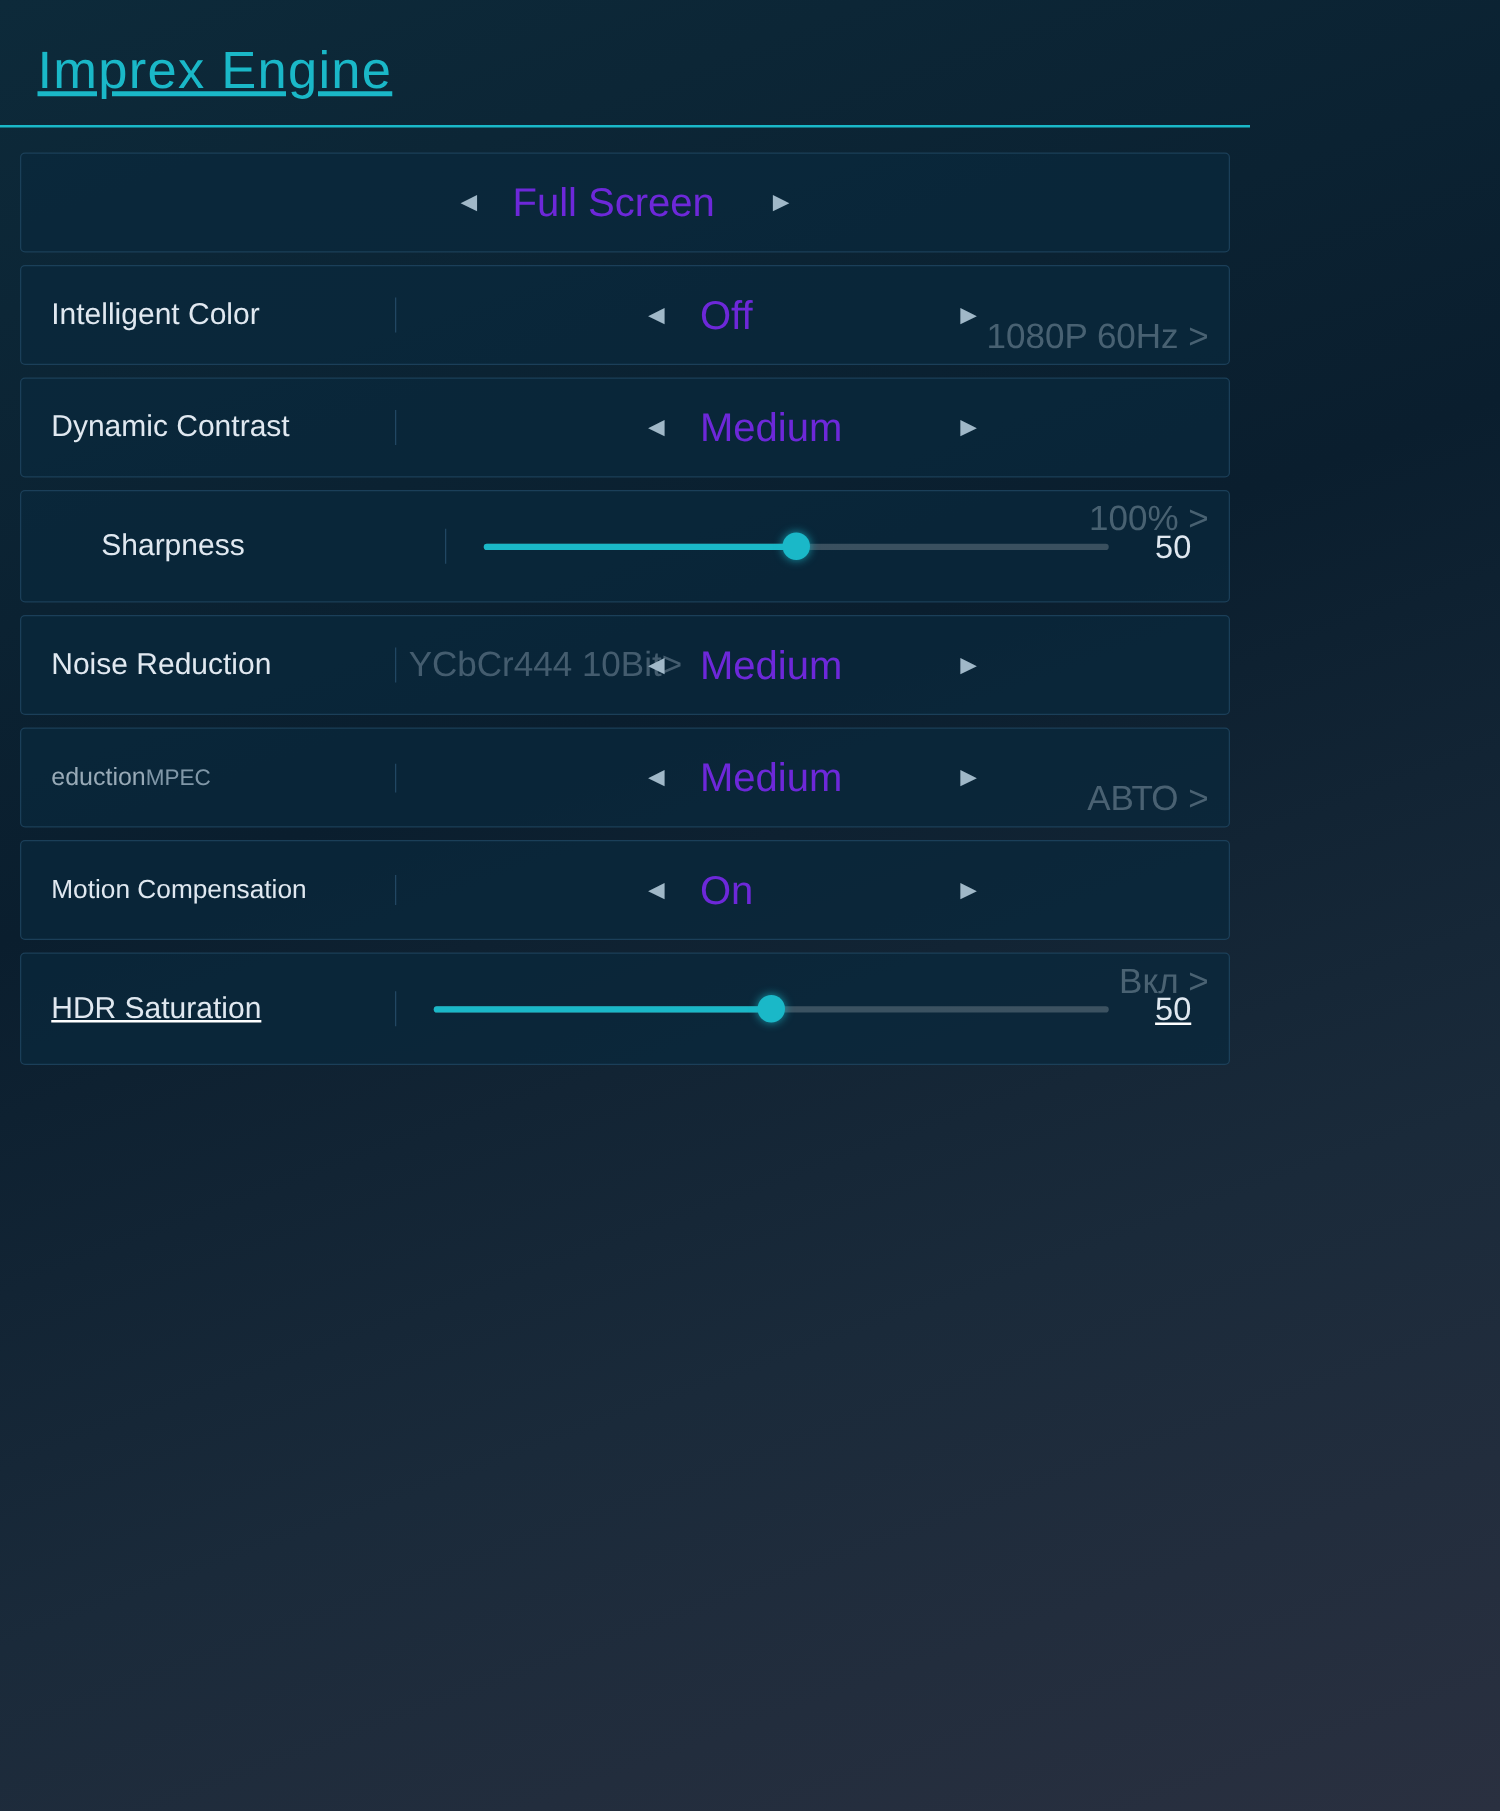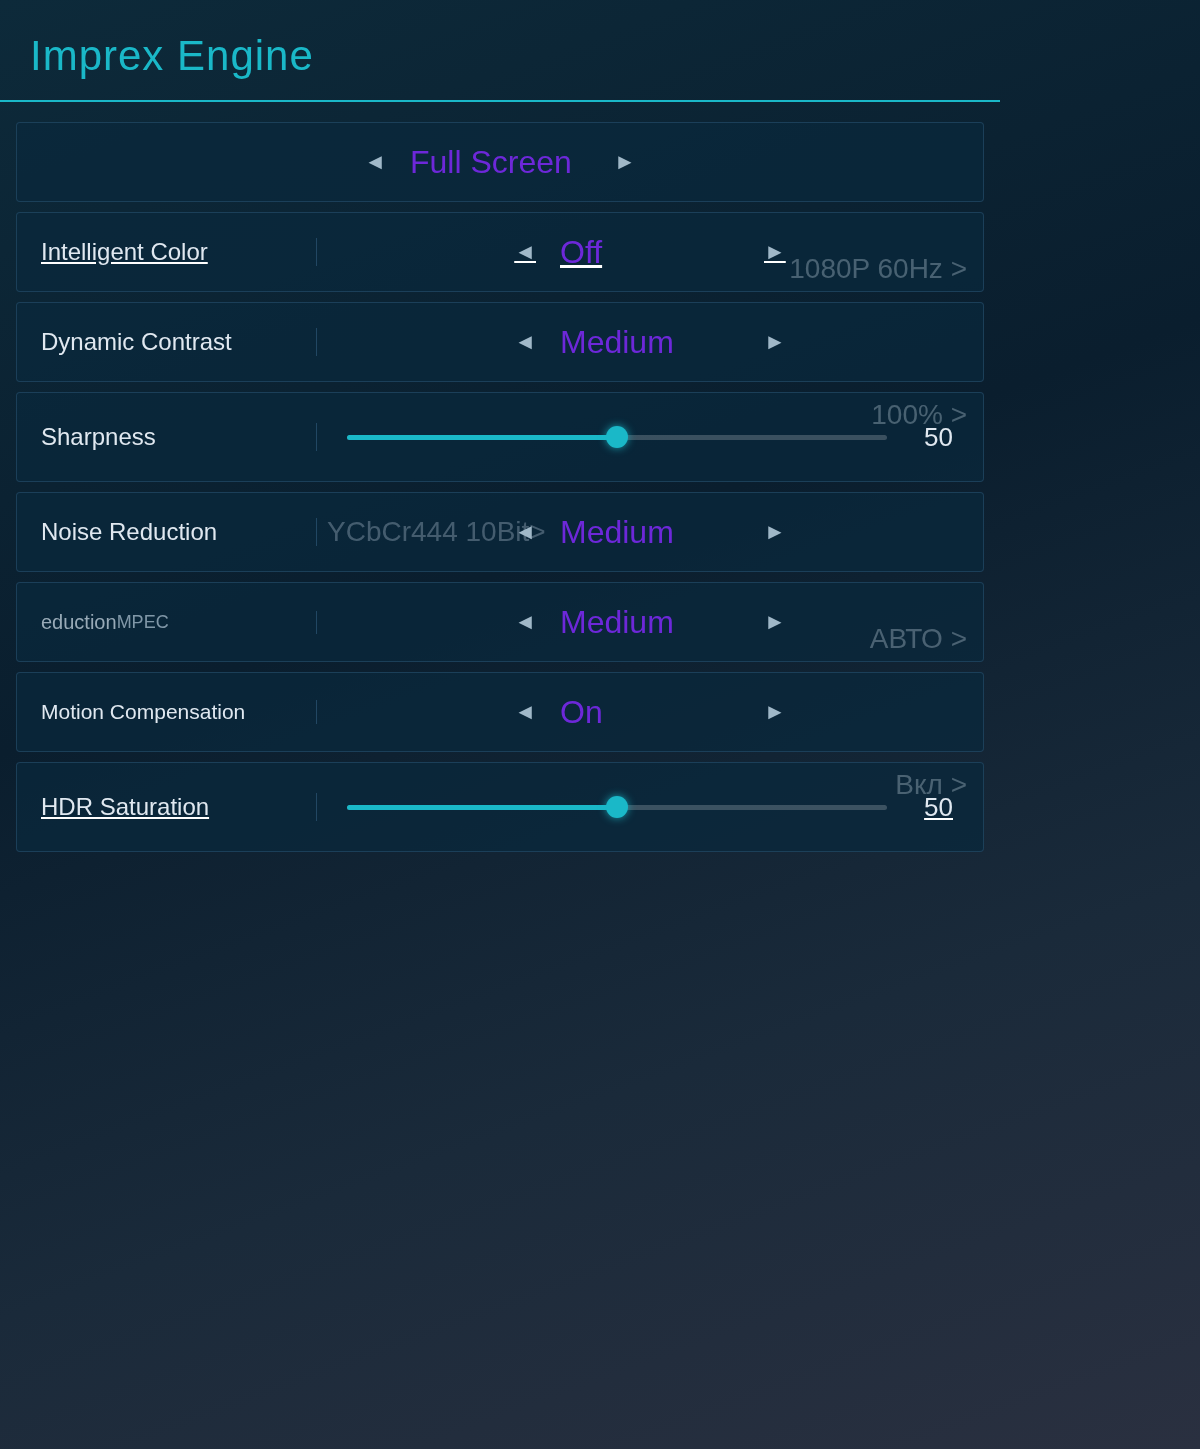--- a/index.html
+++ b/index.html
@@ -17,20 +17,21 @@
       padding: 32px 30px 20px 30px;
       border-bottom: 2px solid #1ab8c8;
       margin-bottom: 12px;
     }
 
     .header-title {
       font-size: 42px;
       font-weight: 400;
       color: #1ab8c8;
       letter-spacing: 1px;
+      text-decoration: underline;
     }
 
     .settings-list {
       padding: 8px 16px;
     }
 
     .setting-row {
       display: flex;
       align-items: center;
       background: rgba(10, 40, 60, 0.75);
@@ -170,21 +171,21 @@
 <div class="settings-list">
 
   <div class="setting-row">
     <div class="setting-control">
       <button class="arrow-btn">◄</button>
       <span class="setting-value">Full Screen</span>
       <button class="arrow-btn">►</button>
     </div>
   </div>
 
-  <div class="setting-row" style="position:relative;text-decoration:underline;">
+  <div class="setting-row" style="position:relative;">
     <div class="setting-label">
       <span>Intelligent Color</span>
     </div>
     <div class="setting-control">
       <button class="arrow-btn">◄</button>
       <span class="setting-value">Off</span>
       <button class="arrow-btn">►</button>
     </div>
     <span class="watermark">1080P 60Hz &gt;</span>
   </div>
@@ -193,21 +194,21 @@
     <div class="setting-label">
       <span>Dynamic Contrast</span>
     </div>
     <div class="setting-control">
       <button class="arrow-btn">◄</button>
       <span class="setting-value">Medium</span>
       <button class="arrow-btn">►</button>
     </div>
   </div>
 
-  <div class="setting-row slider-row" style="position:relative; min-height:90px;">
+  <div class="setting-row slider-row" style="position:relative; min-height:90px;padding-left:40px;">
     <div class="setting-label">
       <span>Sharpness</span>
     </div>
     <div class="setting-control">
       <div class="slider-container">
         <div class="slider-track">
           <div class="slider-fill" style="width:50%;"></div>
           <div class="slider-thumb" style="left:50%;"></div>
         </div>
         <span class="slider-value">50</span>

